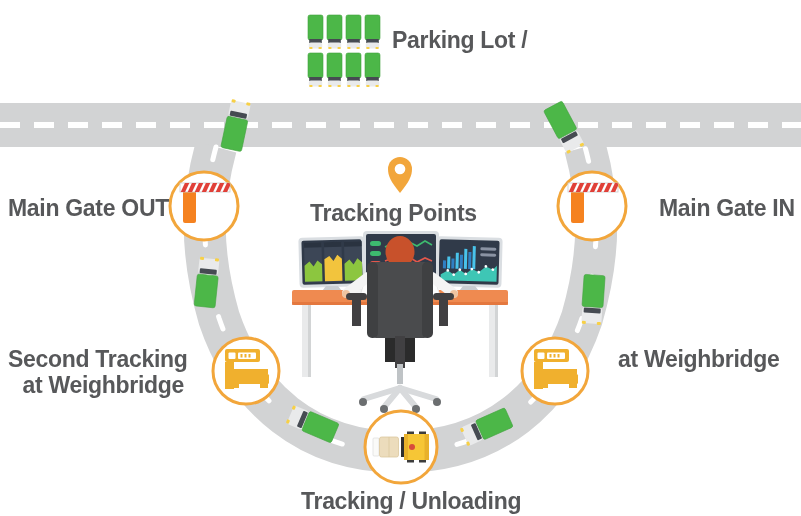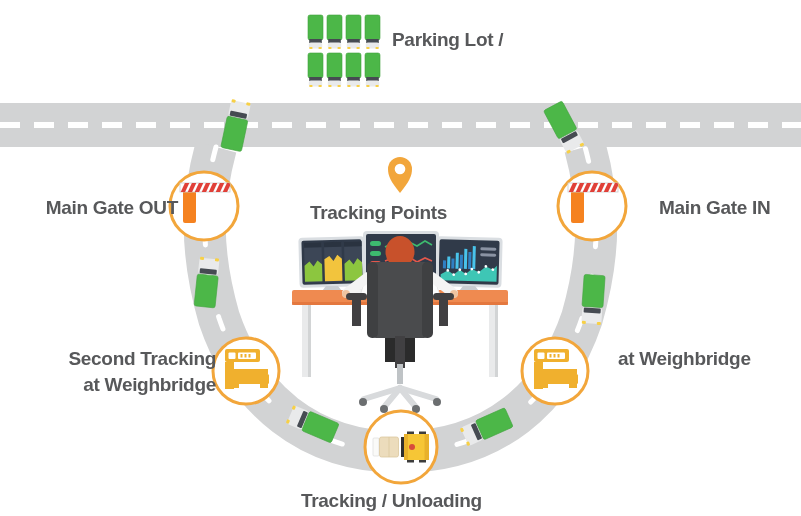--- a/index.html
+++ b/index.html
@@ -5,23 +5,23 @@
   :root{
     --accent:#F2A63B; --road:#D2D3D4; --road_dash:#FFFFFF; --truck_green:#4CB748;
     --barrier_orange:#F58220; --stripe_red:#E04038; --scale_yellow:#F0B02E;
     --label_text:#57585A; --desk_orange:#EF8A50; --screen_navy:#303A49;
     --chair_gray:#4A4B4D; --hair_orange:#C8512B;
   }
   html,body{margin:0;padding:0;background:#fff;}
   .stage{position:relative;width:801px;height:516px;background:#fff;overflow:hidden;
          font-family:"Liberation Sans", sans-serif;}
   .scene{position:absolute;left:0;top:0;}
-  .lbl{position:absolute;font-weight:700;color:var(--label_text);font-size:19px;
+  .lbl{position:absolute;font-weight:700;color:var(--label_text);font-size:23px;
        line-height:26px;letter-spacing:-0.3px;white-space:nowrap;}
-  .lbl.right{text-align:right;margin-left:32px;}
+  .lbl.right{text-align:right;}
   .lbl.center{text-align:left;}
   
   .f-road{fill:var(--road)} .s-dash{stroke:var(--road_dash)}
   .f-green{fill:var(--truck_green);stroke:#41A33E;stroke-width:.6}
   .f-orange{fill:var(--barrier_orange)} .s-red{stroke:var(--stripe_red)}
   .f-yellow{fill:var(--scale_yellow)} .f-desk{fill:var(--desk_orange)}
   .f-screen{fill:var(--screen_navy)} .f-chair{fill:var(--chair_gray)}
   .f-hair{fill:var(--hair_orange)} .f-accent{fill:var(--accent)}
   .ring{fill:#fff;stroke:var(--accent);stroke-width:3;}
   .cab{fill:#E9EAEB} .wind{fill:#464B52} .light{fill:#F7D046}

